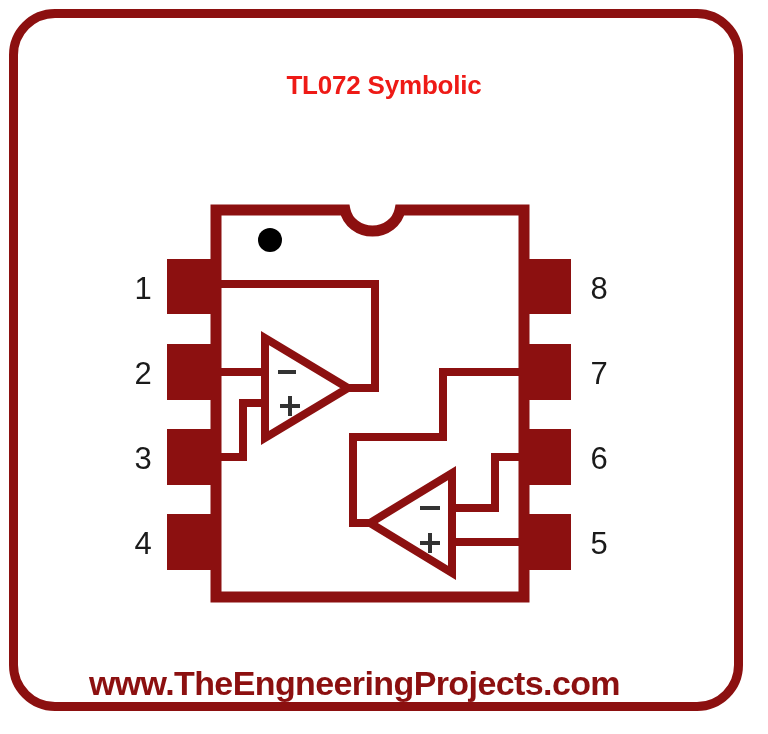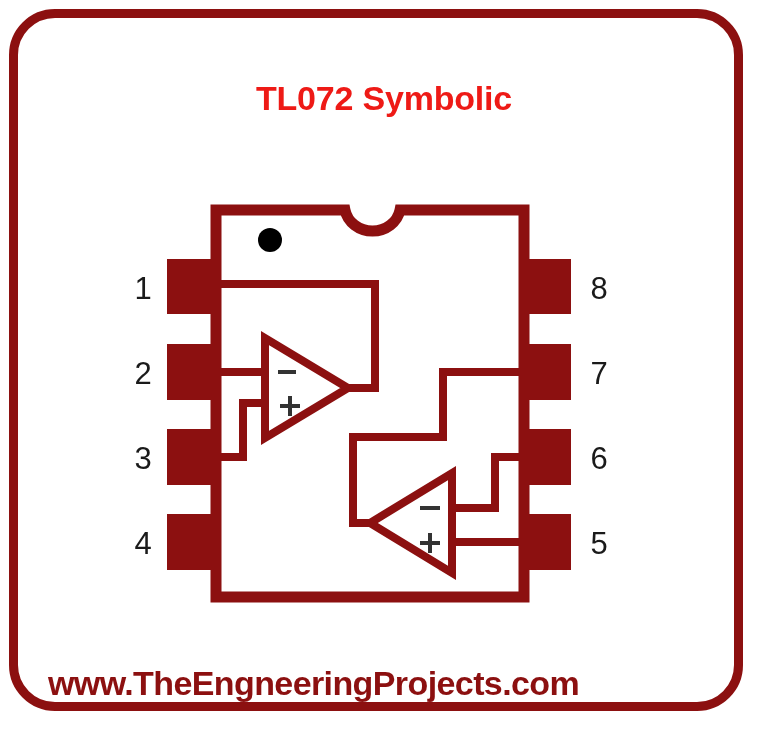--- a/index.html
+++ b/index.html
@@ -26,43 +26,42 @@
     width: 734px;
     height: 702px;
     border: 9px solid #8c1010;
     border-radius: 46px;
     box-sizing: border-box;
     background: transparent;
   }
   #title {
     position: absolute;
     left: 0;
-    top: 76px;
+    top: 69px;
     width: 768px;
     text-align: center;
     color: #ee1a16;
-    font-size: 34px;
+    font-size: 26px;
     font-weight: bold;
     line-height: 1.30;
     letter-spacing: -0.2px;
     font-family: "Liberation Sans", sans-serif;
   }
   #title .line { display: block; }
   #footer {
     position: absolute;
     left: 0;
     top: 664px;
     width: 620px;
-    text-align: left;
+    text-align: right;
     color: #8c1010;
     font-size: 34px;
     font-weight: bold;
     letter-spacing: -0.6px;
     font-family: "Liberation Sans", sans-serif;
-    margin-left: 48px;
   }
   #diagram {
     position: absolute;
     left: 0;
     top: 0;
     width: 768px;
     height: 734px;
   }
   .pin-num {
     position: absolute;

